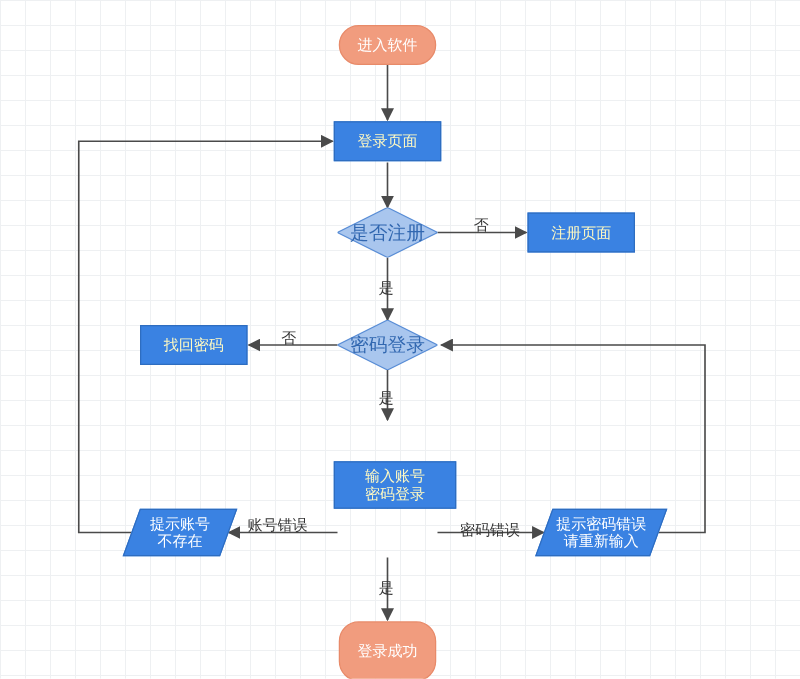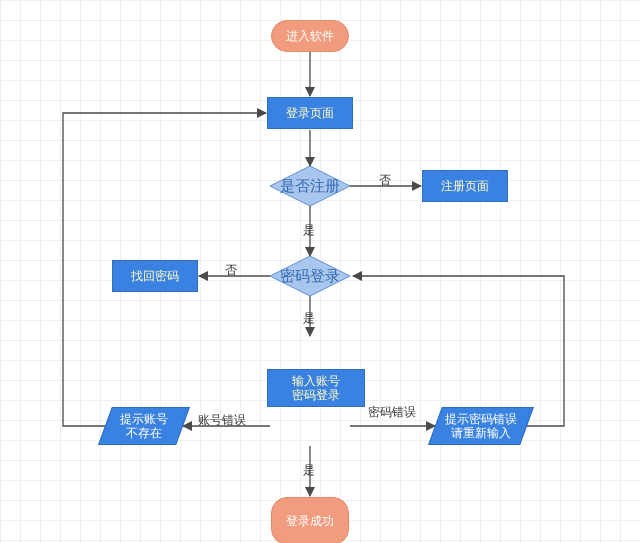--- a/index.html
+++ b/index.html
@@ -112,16 +112,16 @@
 
   <div class="node terminator" style="left:271px;top:497px;width:78px;height:48px;">
     <span>登录成功</span>
   </div>
 
   <span class="edge-label" style="left:379px;top:172px;">否</span>
   <span class="edge-label" style="left:303px;top:222px;">是</span>
   <span class="edge-label" style="left:225px;top:262px;">否</span>
   <span class="edge-label" style="left:303px;top:310px;">是</span>
   <span class="edge-label" style="left:198px;top:412px;">账号错误</span>
-  <span class="edge-label" style="left:368px;top:404px;text-align:right;">密码错误</span>
+  <span class="edge-label" style="left:368px;top:416px;text-align:right;">密码错误</span>
   <span class="edge-label" style="left:303px;top:462px;">是</span>
 
 </div>
 
 </body></html>

